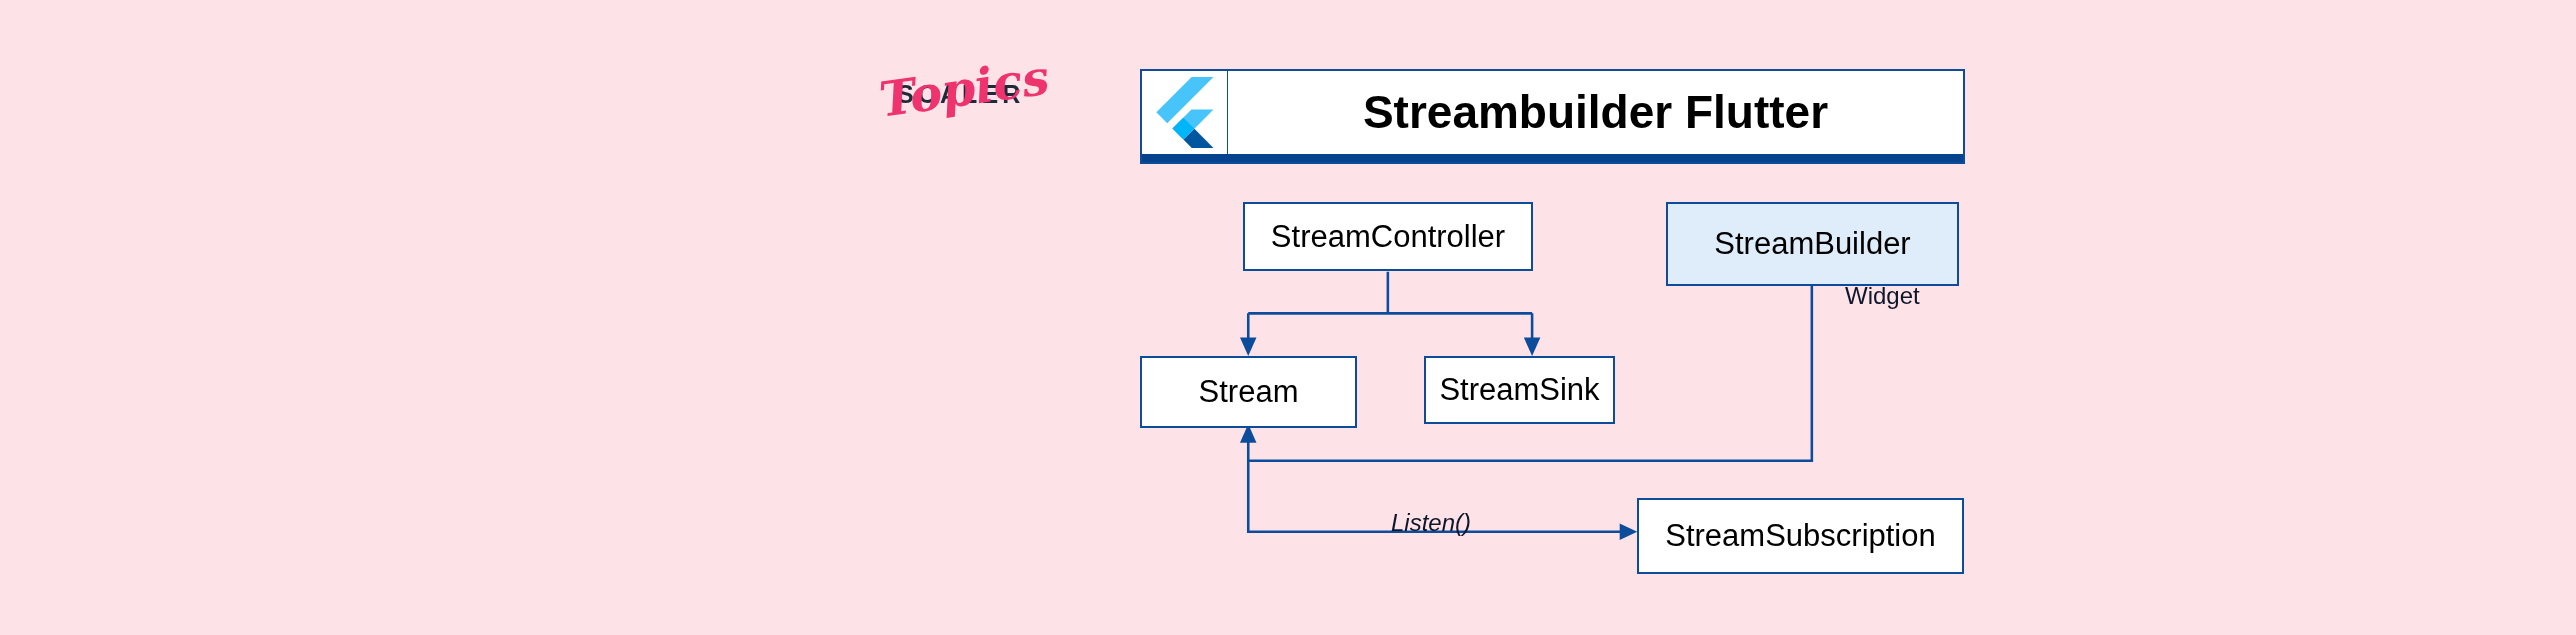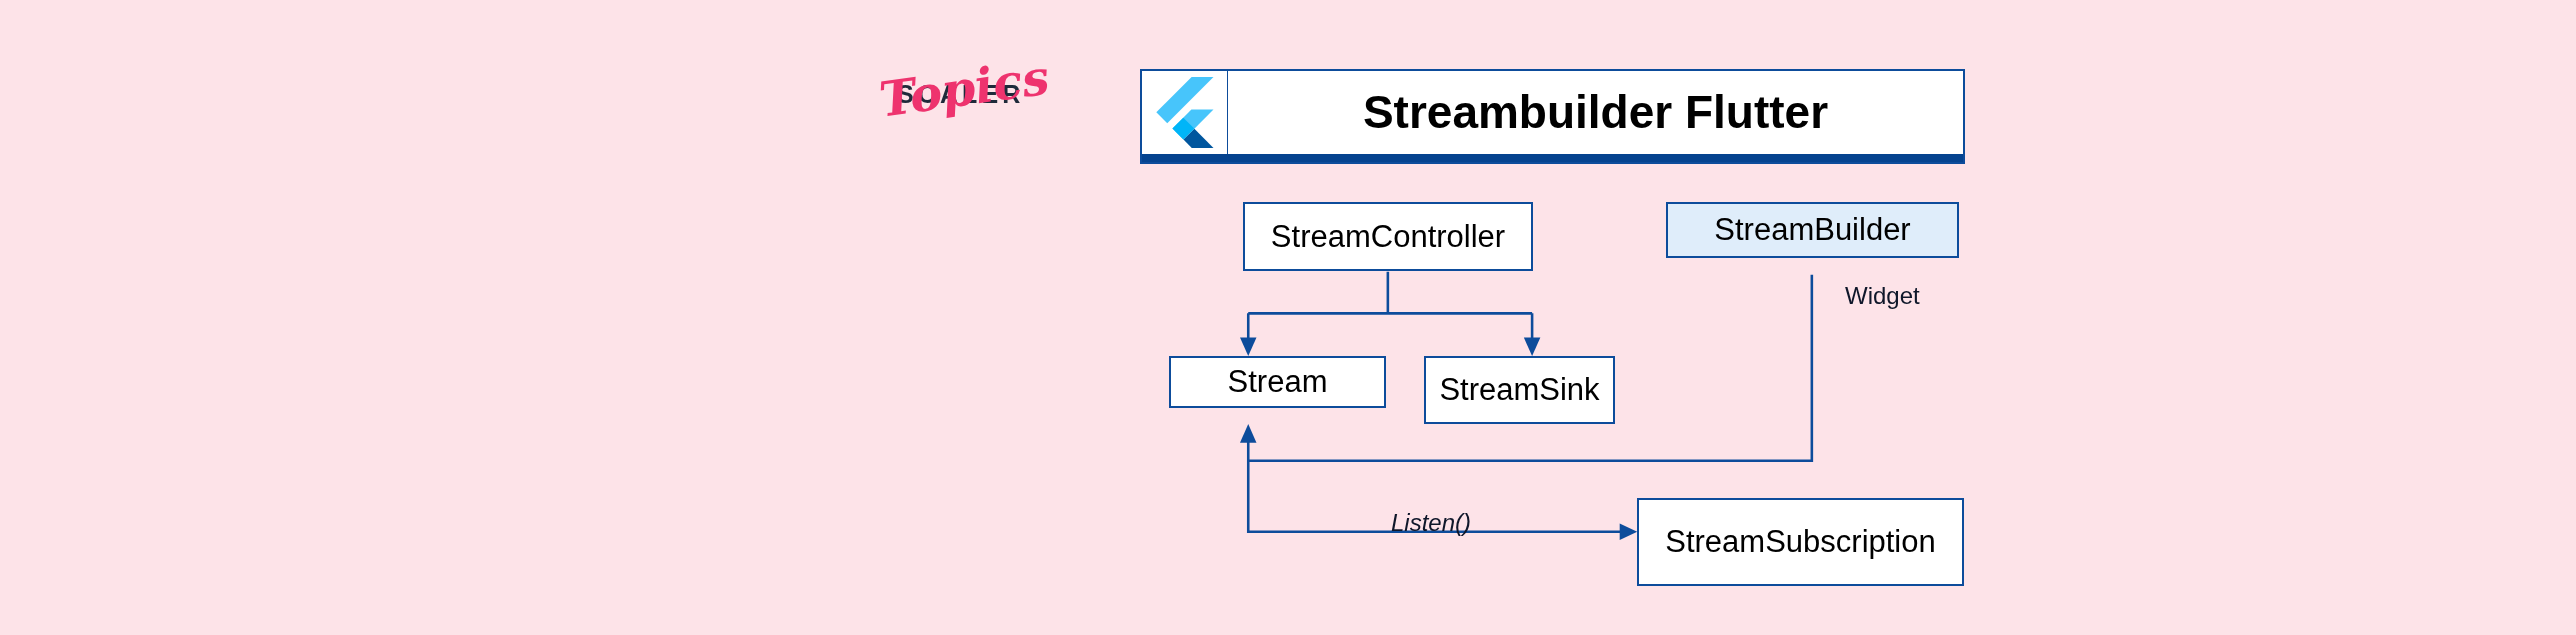--- a/index.html
+++ b/index.html
@@ -45,24 +45,24 @@
   .title-text { font-size: 46px; font-weight: bold; color: #000000; white-space: nowrap; }
   .header-bar { height: 8.2px; background: #05438F; }
 
   
   .node {
     position: absolute; background: #FFFFFF; border: 2.1px solid #0D4C9B;
     display: flex; align-items: center; justify-content: center;
     font-size: 31px; color: #000000; white-space: nowrap;
   }
   #node-stream-controller   { left: 1243px; top: 202px; width: 290px; height: 69px; }
-  #node-stream-builder      { left: 1666px; top: 202px; width: 293px; height: 56px; background: #DFEDFA; }
-  #node-stream              { left: 1140px; top: 356px; width: 217px; height: 52px; margin-left: 29px; }
+  #node-stream-builder      { left: 1666px; top: 202px; width: 293px; height: 84px; background: #DFEDFA; }
+  #node-stream              { left: 1140px; top: 356px; width: 217px; height: 72px; }
   #node-stream-sink         { left: 1424px; top: 356px; width: 191px; height: 68px; }
-  #node-stream-subscription { left: 1637px; top: 498px; width: 327px; height: 88px; }
+  #node-stream-subscription { left: 1637px; top: 498px; width: 327px; height: 76px; }
 
   
   .annot { position: absolute; font-size: 24px; color: #0f172a; white-space: nowrap; }
   #widget-label { left: 1845px; top: 282px; }
   #listen-label { left: 1391px; top: 509px; font-style: italic; }
 </style>
 </head>
 <body>
 
 <div class="stage">

